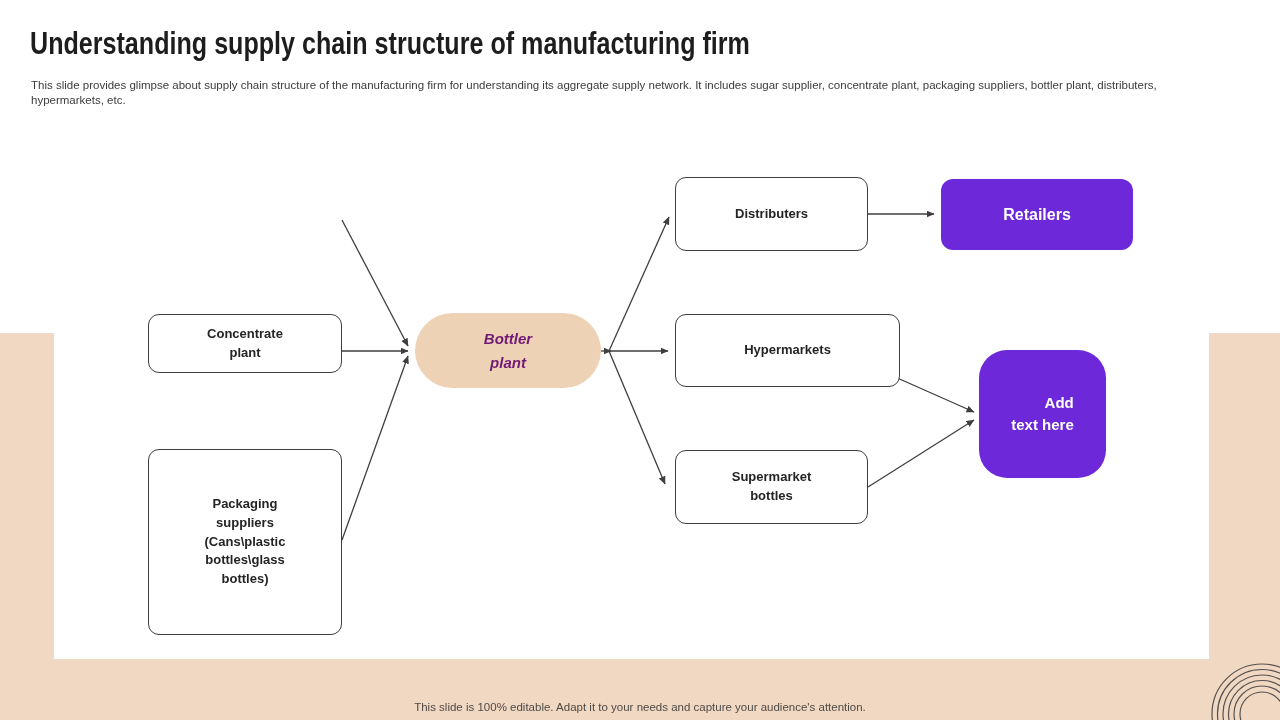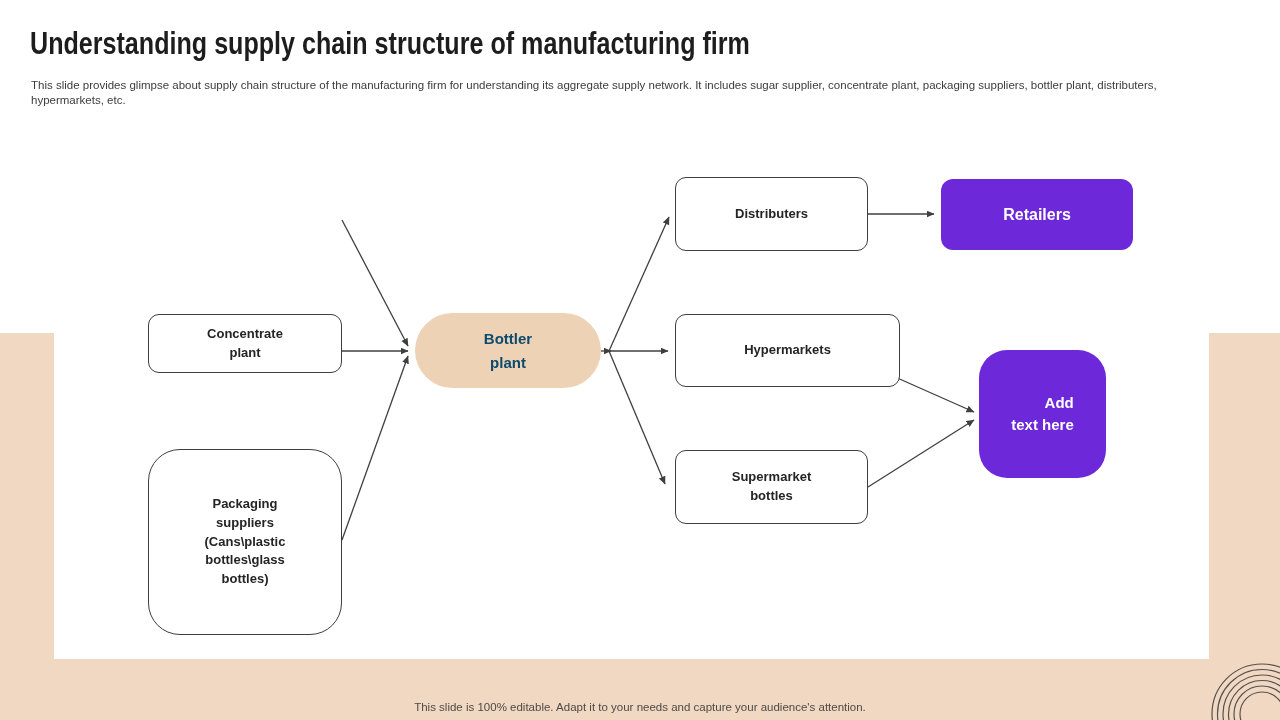--- a/index.html
+++ b/index.html
@@ -72,29 +72,30 @@
     font-weight: 700;
     font-size: 13px;
     line-height: 1.45;
     color: #242424;
   }
   .node.box {
     background: #ffffff;
     border: 1px solid #3E3E3E;
     border-radius: 11px;
   }
-  .node.box-bigradius { border-radius: 32px; }
+  .node.box-bigradius { border-radius: 11px; }
   .node.pill {
     background: #EED2B6;
     border-radius: 38px;
   }
   .node.pill .label {
     font-size: 15px;
     line-height: 1.55;
-    color: #0c4a6e;
+    color: #701a75;
+    font-style: italic;
   }
   .node.teal {
     background: #6d28d9;
     border-radius: 12px;
   }
   .node.teal .label {
     color: #ffffff;
     font-size: 16px;
     line-height: 1.5;
   }

